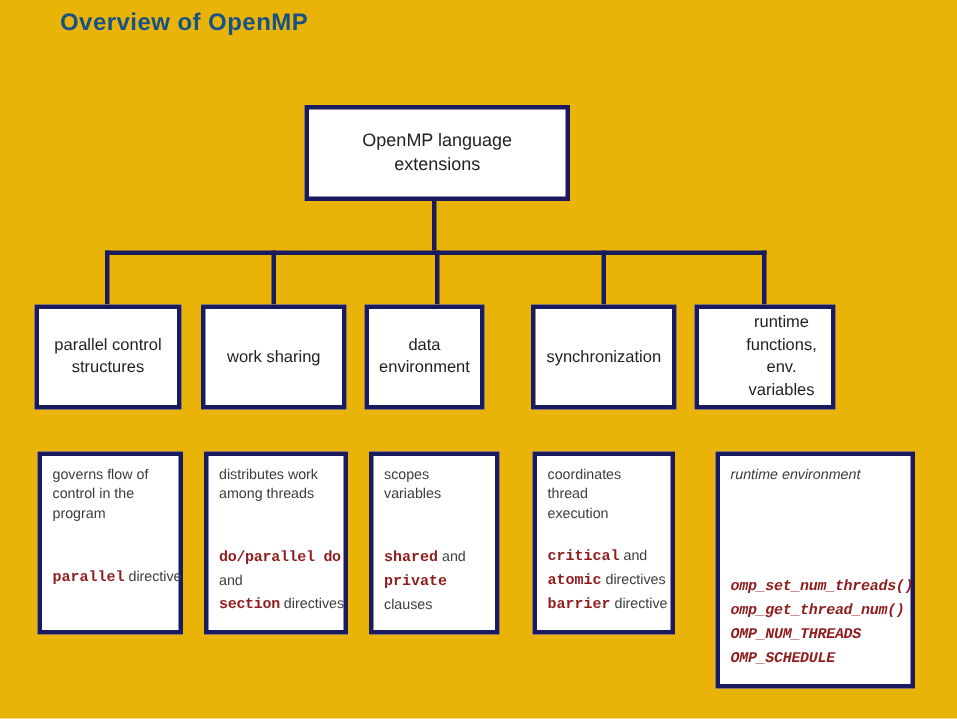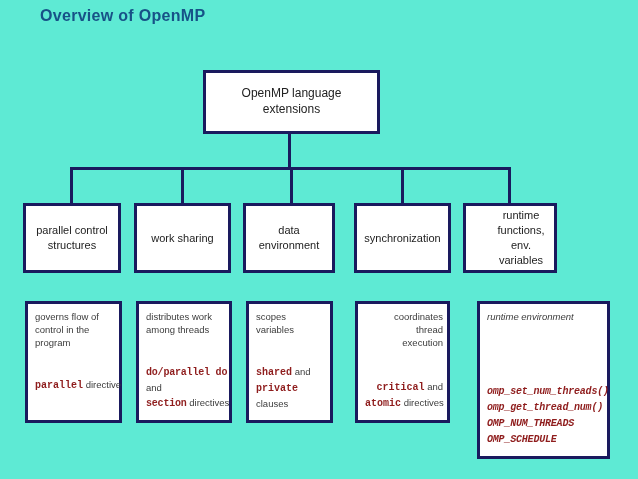--- a/index.html
+++ b/index.html
@@ -1,52 +1,52 @@
 <!DOCTYPE html>
 <html><head>
 <meta charset="utf-8">
 <style>
   html,body{margin:0;padding:0;background:#fff;}
   .canvas{
-    position:relative;width:638px;height:479px;background:#5eead4;overflow:hidden;
+    position:relative;width:638px;height:479px;background:#eab308;overflow:hidden;
     font-family:"Liberation Sans",sans-serif;
   }
   .title{
     position:absolute;left:40px;top:7px;
     font-size:16px;font-weight:bold;letter-spacing:.3px;
     color:var(--title-blue,#175287);
   }
   .box{
     position:absolute;box-sizing:border-box;background:#fff;
     border:3px solid var(--border-navy,#1a1a5e);
   }
   .node{
     display:flex;align-items:center;justify-content:center;
     text-align:center;white-space:pre-line;color:#222;
   }
   .root{left:203px;top:70px;width:177px;height:64px;font-size:12px;line-height:1.3;}
   .b1{left:23px;top:203px;width:98px;height:70px;}
   .b2{left:134px;top:203px;width:97px;height:70px;}
-  .b3{left:243px;top:203px;width:92px;height:70px;}
+  .b3{left:243px;top:203px;width:80px;height:70px;}
   .b4{left:354px;top:203px;width:97px;height:70px;}
   .b5{left:463px;top:203px;width:94px;height:70px;padding-left:22px;}
   .node.small{font-size:11px;line-height:1.35;}
   .line{position:absolute;background:var(--border-navy,#1a1a5e);}
   .stub{left:288px;top:134px;width:3px;height:33px;}
   .hbar{left:70px;top:167px;width:441px;height:3px;}
   .drop{top:167px;width:3px;height:36px;}
   .d1{left:70px;}.d2{left:181px;}.d3{left:290px;}.d4{left:401px;}.d5{left:508px;}
   .detail{
     display:flex;flex-direction:column;justify-content:space-between;
     padding:7px 4px 9px 7px;color:#3c3c3c;
   }
   .t1{left:25px;top:301px;width:97px;height:122px;}
   .t2{left:136px;top:301px;width:96px;height:122px;}
   .t3{left:246px;top:301px;width:87px;height:122px;}
-  .t4{left:355px;top:301px;width:95px;height:122px;text-align:right;}
+  .t4{left:355px;top:301px;width:95px;height:122px;}
   .t5{left:477px;top:301px;width:133px;height:158px;font-style:italic;}
   .desc{white-space:pre-line;font-size:9.5px;line-height:1.35;}
   .cl{line-height:15px;font-size:9.5px;white-space:nowrap;}
   .code{
     font-family:"Liberation Mono","DejaVu Sans Mono",monospace;
     font-weight:bold;font-size:10px;
     color:var(--code-red,#8f1d1d);
   }
   .t2 .code,.t5 .code{font-size:10px;letter-spacing:-.2px;}
   .t1 .codeblock{margin-bottom:18px;text-align:center;}
@@ -119,20 +119,21 @@
       <div class="cl"><span>clauses</span></div>
     </div>
   </div>
 
   <div class="box detail t4">
     <div class="desc">coordinates thread
 execution</div>
     <div class="codeblock">
       <div class="cl"><span class="code">critical</span><span> and</span></div>
       <div class="cl"><span class="code">atomic</span><span> directives</span></div>
+      <div class="cl"><span class="code">barrier</span><span> directive</span></div>
     </div>
   </div>
 
   <div class="box detail t5">
     <div class="desc">runtime environment</div>
     <div class="codeblock">
       <div class="cl"><span class="code">omp_set_num_threads()</span></div>
       <div class="cl"><span class="code">omp_get_thread_num()</span></div>
       <div class="cl"><span class="code">OMP_NUM_THREADS</span></div>
       <div class="cl"><span class="code">OMP_SCHEDULE</span></div>

